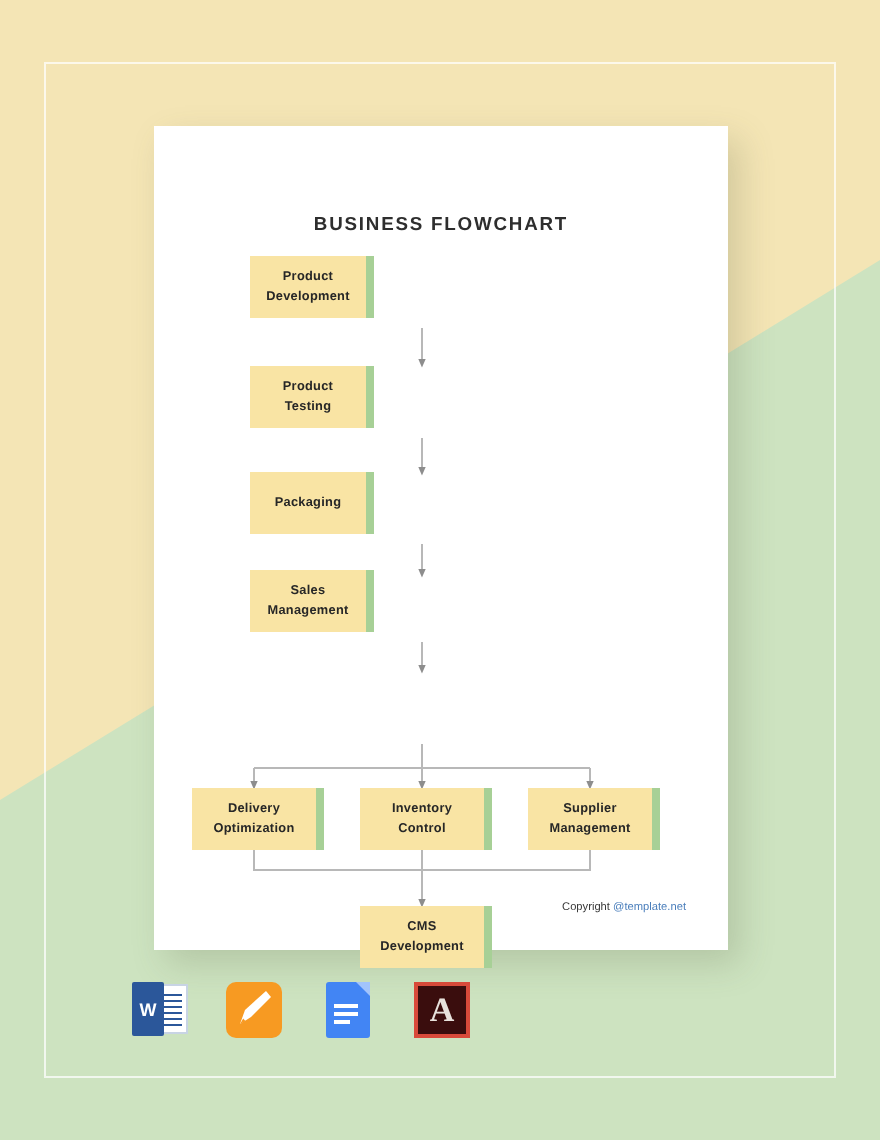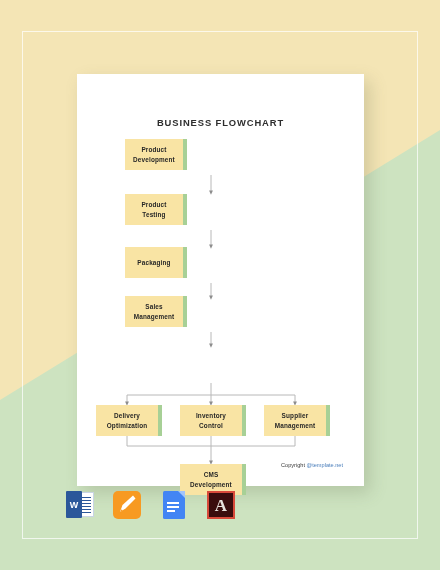--- a/index.html
+++ b/index.html
@@ -19,21 +19,21 @@
     clip-path:polygon(0 400px, 440px 130px, 440px 570px, 0 570px);
   }
   .bg-frame{
     position:absolute;left:22px;top:31px;right:22px;bottom:31px;
     border:1.5px solid rgba(255,255,255,.72);
     box-sizing:border-box;
   }
 
   
   .sheet{
-    position:absolute;left:77px;top:74px;width:287px;height:412px;
+    position:absolute;left:77px;top:63px;width:287px;height:412px;
     background:#ffffff;
     box-shadow:6px 7px 16px rgba(90,100,70,.22);
   }
 
   .doc-title{
     position:absolute;left:0;right:0;top:43px;
     text-align:center;
     font-size:9.4px;font-weight:bold;letter-spacing:.9px;
     color:#2e2e2e;
   }

